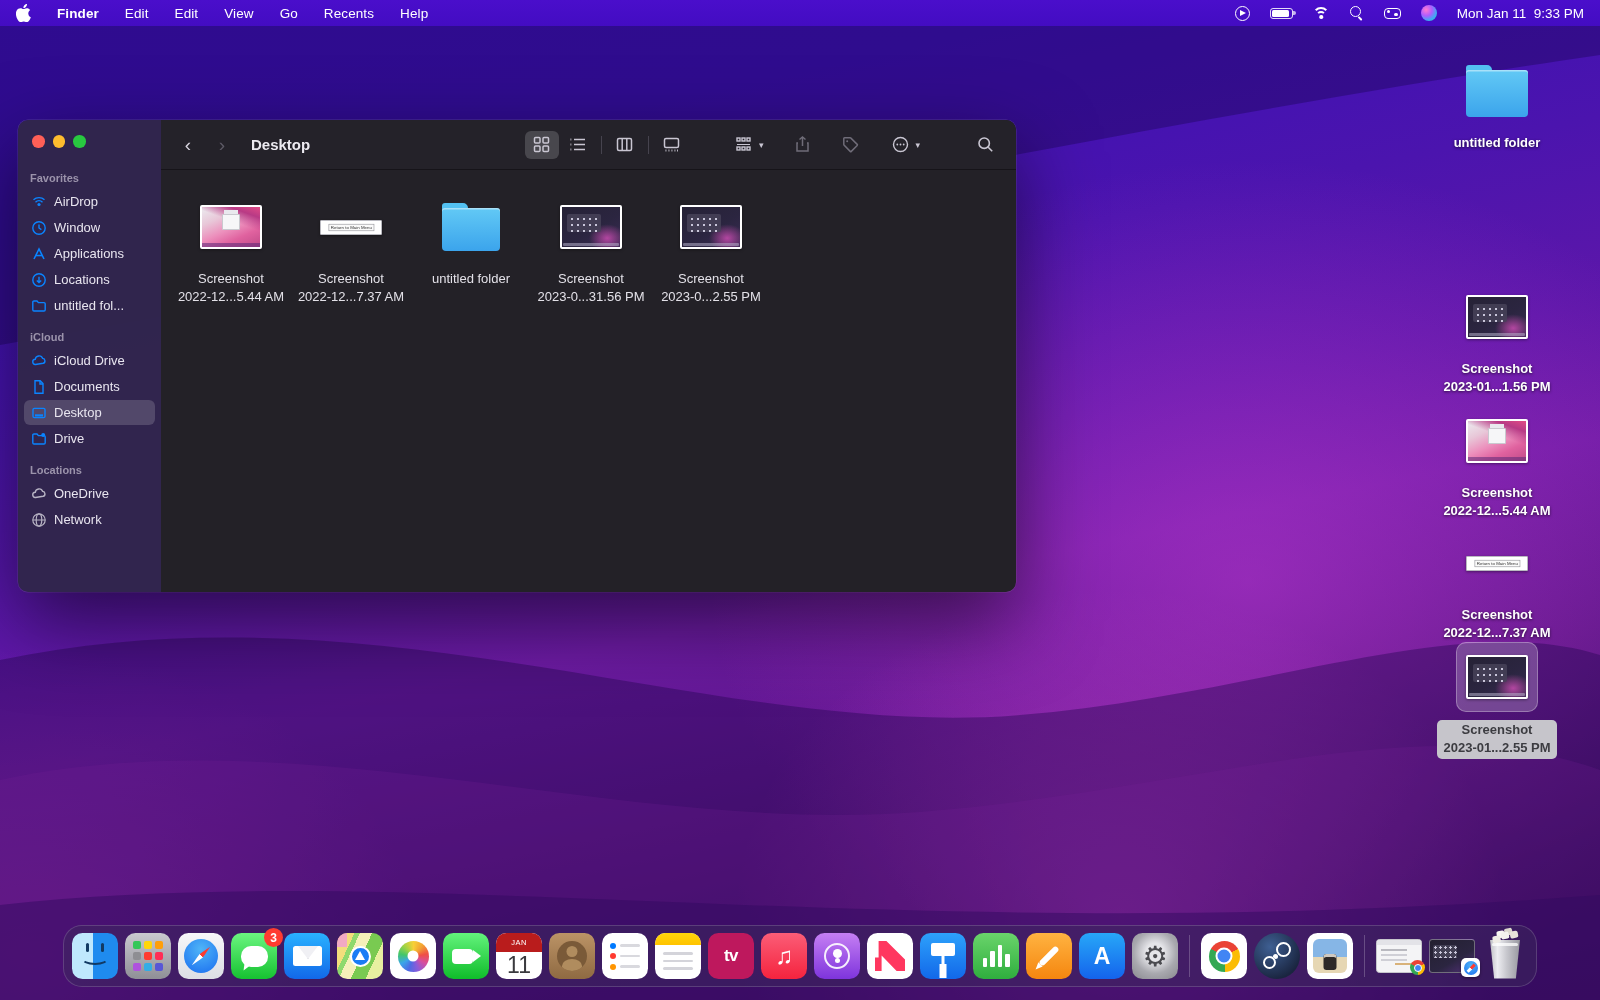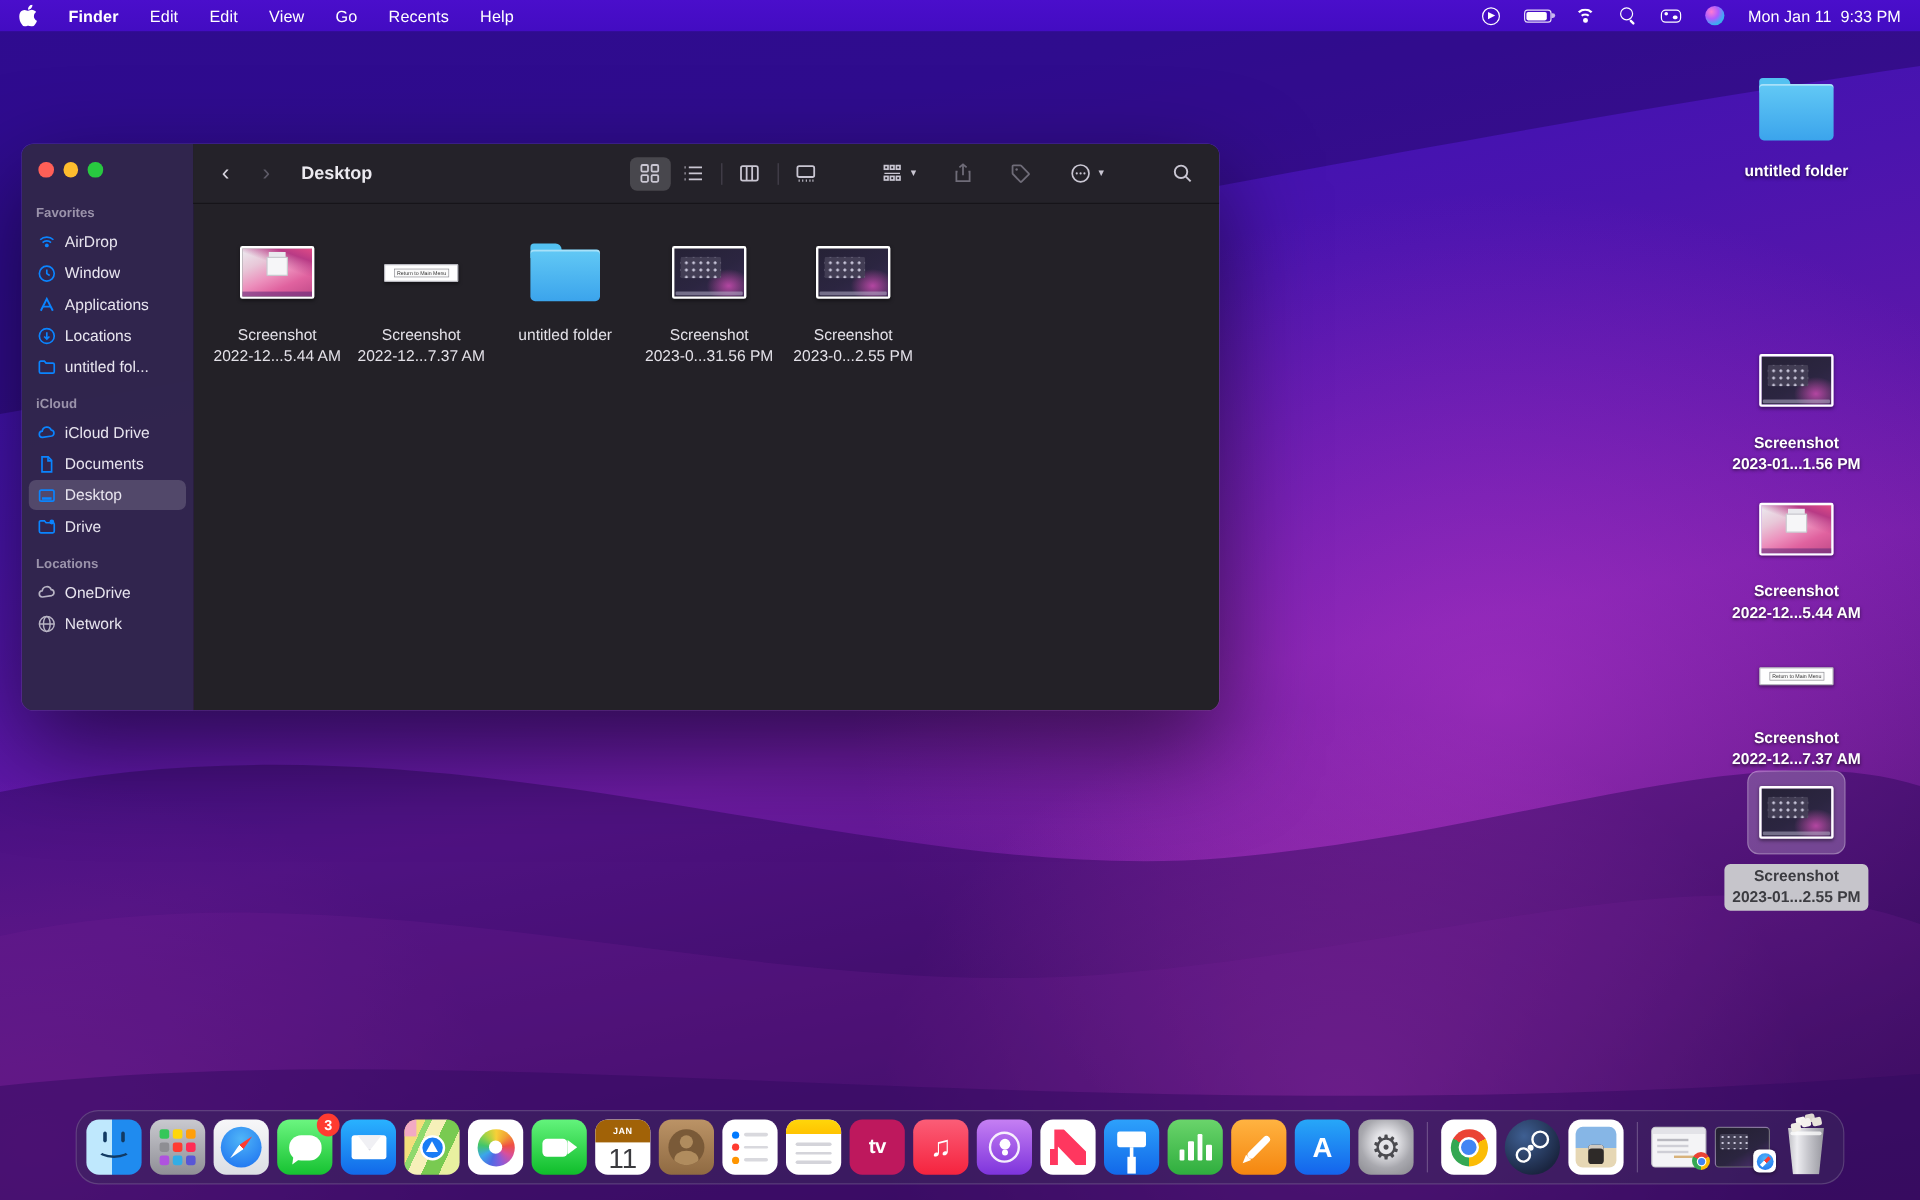--- a/index.html
+++ b/index.html
@@ -161,21 +161,21 @@
   .di-photos .pin { width:31px; height:31px; border-radius:50%;
     background:conic-gradient(#f7d038, #f2a233, #ef4f45, #d74f9e, #8c5bd8, #4e6ae4, #3ba6e9, #42c66a, #a4d344, #f7d038); position:relative; }
   .di-photos .pin::after { content:""; position:absolute; left:50%; top:50%; transform:translate(-50%,-50%);
     width:11px; height:11px; border-radius:50%; background:#fff; }
   .di-facetime { background:linear-gradient(180deg,#63f37c,#0fbd2a); }
   .di-facetime .cam { width:21px; height:15px; background:#fff; border-radius:4px; position:relative; margin-right:7px; }
   .di-facetime .cam::after { content:""; position:absolute; right:-8px; top:1.5px;
     border-right:8px solid #fff; border-top:6px solid transparent; border-bottom:6px solid transparent;
     transform:scaleX(-1); }
   .di-calendar { background:#fff; flex-direction:column; align-items:stretch; display:flex; }
-  .di-calendar .cal-top { height:26px; background:#a16207; color:#fff; font-size:7.5px; font-weight:bold;
+  .di-calendar .cal-top { height:26px; background:#b91c1c; color:#fff; font-size:7.5px; font-weight:normal;
     display:flex; align-items:center; justify-content:center; letter-spacing:.5px; }
   .di-calendar .cal-day { flex:1; display:flex; align-items:center; justify-content:center;
     font-size:23px; color:#3a3a3e; font-weight:normal; }
   .di-contacts { background:linear-gradient(180deg,#bb9366,#8f6a42); }
   .di-contacts .person { width:30px; height:30px; border-radius:50%; background:#7a5a38; position:relative; overflow:hidden; }
   .di-contacts .person::before { content:""; position:absolute; left:50%; top:5px; transform:translateX(-50%);
     width:11px; height:11px; border-radius:50%; background:#b08c5e; }
   .di-contacts .person::after { content:""; position:absolute; left:50%; top:18px; transform:translateX(-50%);
     width:20px; height:14px; border-radius:50% 50% 0 0; background:#b08c5e; }
   .di-reminders { background:#fff; flex-direction:column; gap:4.5px; display:flex; align-items:center; justify-content:center; }

